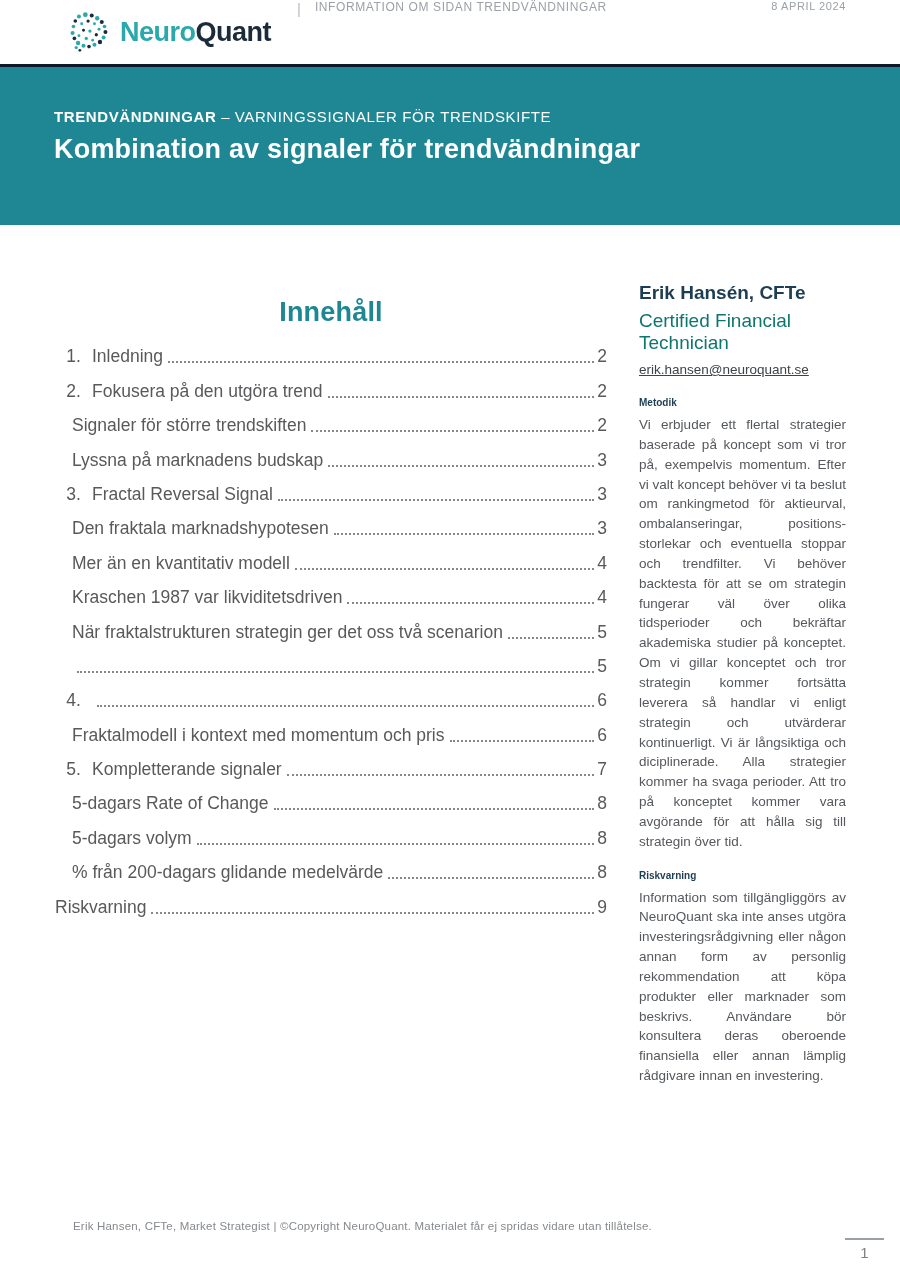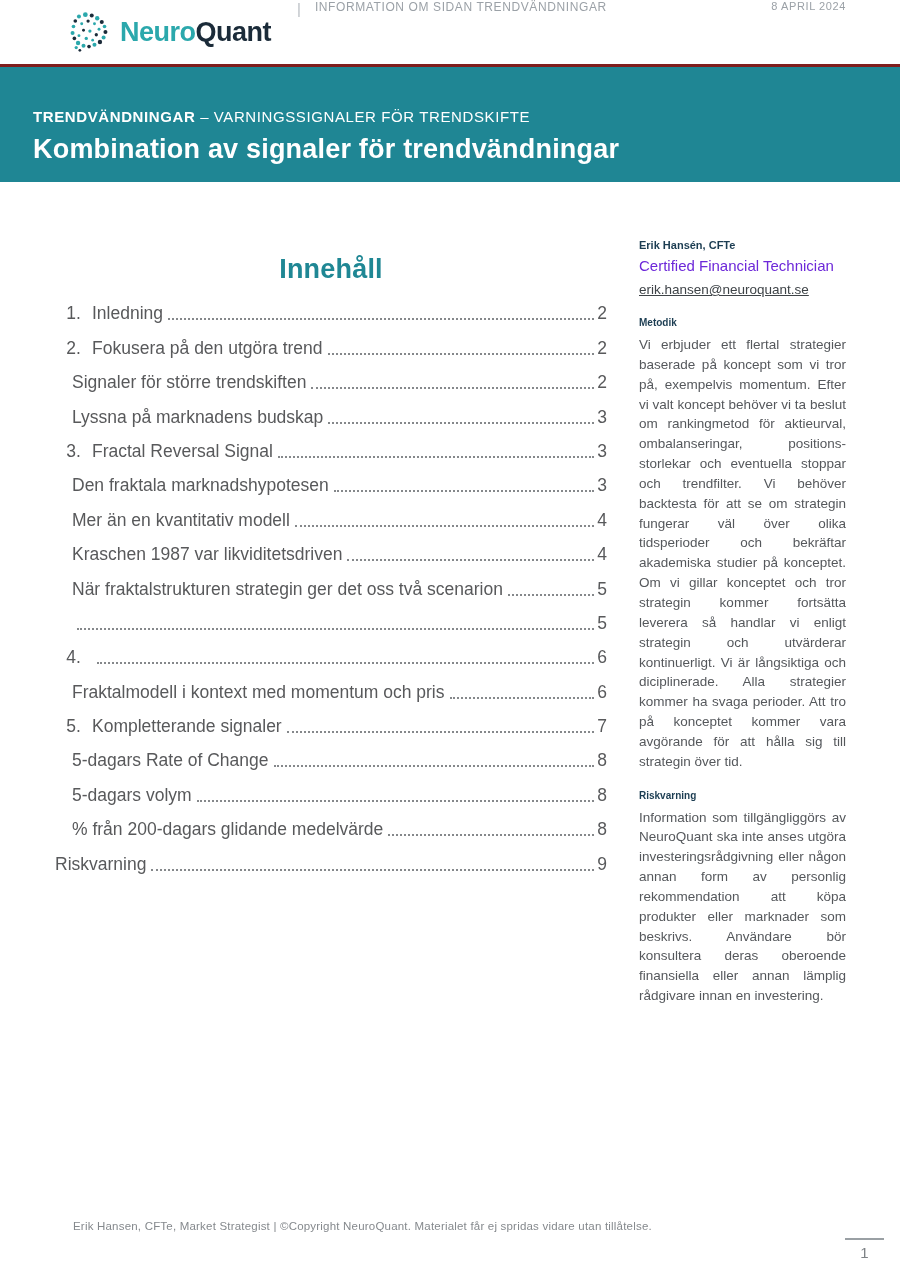--- a/index.html
+++ b/index.html
@@ -17,23 +17,23 @@
   .brand-icon { width:46px; height:42px; margin-right:8px; }
   .brand-text { font-size:27px; font-weight:bold; letter-spacing:-0.5px; line-height:1; }
   .brand-neuro { color:#2BA8AC; }
   .brand-quant { color:#1B2B39; }
   .topbar-sep { color:#B9BEC3; font-size:15px; margin:0 14px 0 26px; font-weight:normal; }
   .topbar-info { color:#9BA1A7; font-size:12px; letter-spacing:0.6px; }
   .topbar-date { margin-left:auto; color:#9BA1A7; font-size:11px; letter-spacing:0.6px; }
 
   
   .banner {
-    background:#1F8694; border-top:3px solid #7f1d1d;
-    height:118px; box-sizing:border-box; color:#ffffff;
-    padding:41px 54px 0 33px;
+    background:#1F8694; border-top:3px solid #0f172a;
+    height:161px; box-sizing:border-box; color:#ffffff;
+    padding:41px 54px 0 54px;
   }
   .banner-kicker { font-size:15px; letter-spacing:0.6px; margin-bottom:9px; }
   .banner-kicker-bold { font-weight:bold; }
   .banner-title { font-size:27px; font-weight:600; letter-spacing:0.2px; margin:0; }
 
   
   .main { display:flex; padding:57px 54px 0 55px; box-sizing:border-box; }
 
   .toc-col { flex:1 1 auto; margin-right:32px; min-width:0;text-align:center; }
   .toc-heading {
@@ -49,22 +49,22 @@
   .toc-row.l1 { padding-left:17px; }
   .toc-label { white-space:nowrap; flex:0 0 auto; }
   .toc-leader {
     flex:1 1 auto; min-width:10px; margin:0 3px 0 5px;
     border-bottom:2px dotted #85888B; margin-bottom:4px;
   }
   .toc-page { flex:0 0 auto; }
 
   
   .sidebar { flex:0 0 207px; width:207px; }
-  .sb-name { font-size:11px; font-weight:bold; color:#1C3D52; margin:0 0 6px 0; }
-  .sb-title { font-size:15px; color:#6d28d9; margin:0 0 6px 0; }
+  .sb-name { font-size:19px; font-weight:bold; color:#1C3D52; margin:0 0 6px 0; }
+  .sb-title { font-size:19px; color:#0f766e; margin:0 0 6px 0; }
   .sb-email {
     display:inline-block; font-size:13.5px; color:#3E4347;
     text-decoration:underline; margin:0 0 20px 0; cursor:pointer;
   }
   .sb-heading { font-size:10px; font-weight:bold; color:#1C3D52; margin:0 0 7px 0; }
   .sb-para {
     font-size:13.5px; color:#55585C; line-height:1.47;
     text-align:justify; margin:0 0 18px 0;
   }
 

